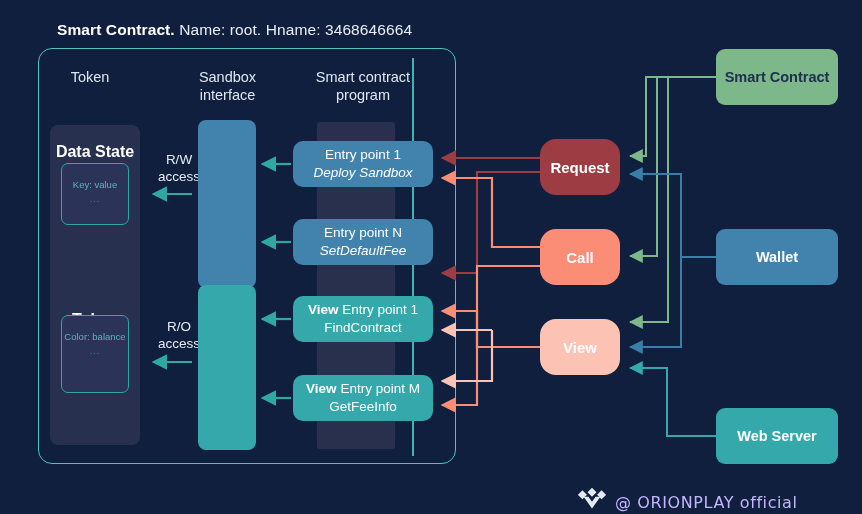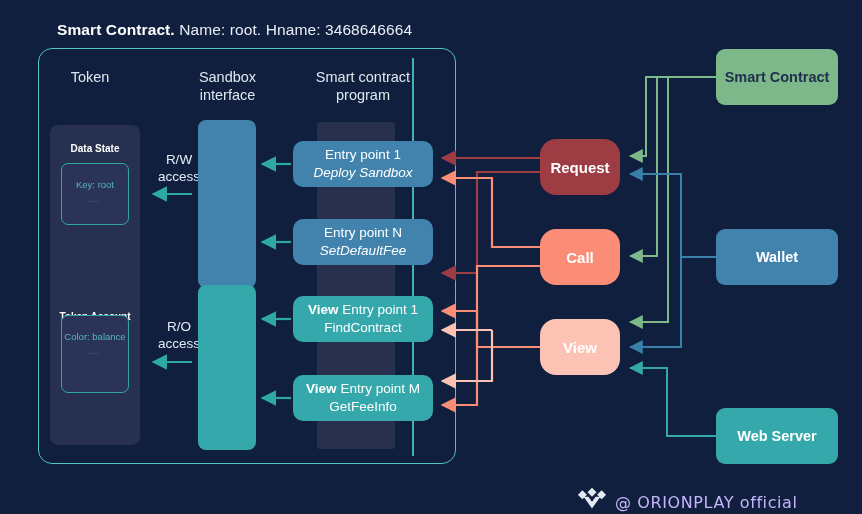--- a/index.html
+++ b/index.html
@@ -34,21 +34,21 @@
   .col-head{
     color:#dfe6f0;font-size:14.5px;text-align:center;line-height:18px;
   }
 
   
   #state-panel{
     left:50px;top:125px;width:90px;height:320px;
     background:#27304f;border-radius:8px;
   }
   .state-card-title{
-    color:#ffffff;font-weight:bold;font-size:10px;text-align:center;
+    color:#ffffff;font-weight:bold;font-size:16px;text-align:center;
     width:90px;
   }
   .state-box{
     width:68px;border:1.3px solid #2fa8a4;border-radius:7px;
     box-sizing:border-box;background:#2b3458;
     color:#57b6bb;font-size:9.5px;text-align:center;
     line-height:13px;padding-top:14px;
   }
   .state-box .dots{color:#3e8ba0;font-size:9px;letter-spacing:1px;display:block;margin-top:2px;}
 
@@ -133,21 +133,21 @@
   <div class="abs col-head" style="left:49px;top:68px;width:82px;">Token</div>
   <div class="abs col-head" style="left:185px;top:68px;width:85px;white-space:pre-line;">Sandbox
 interface</div>
   <div class="abs col-head" style="left:292px;top:68px;width:142px;white-space:pre-line;">Smart contract
 program</div>
 
   <div class="abs" id="state-panel"></div>
 
   <div class="abs state-card-title" style="left:50px;top:143px;">Data State</div>
   <div class="abs state-box" style="left:61px;top:163px;height:62px;">
-    <span>Key: root</span>
+    <span>Key: value</span>
     <span class="dots">...</span>
   </div>
 
   <div class="abs state-card-title" style="left:50px;top:311px;">Token Account</div>
   <div class="abs state-box" style="left:61px;top:315px;height:78px;">
     <span>Color: balance</span>
     <span class="dots">...</span>
   </div>
 
   <div class="abs access-label" style="left:143px;top:151px;white-space:pre-line;">R/W

